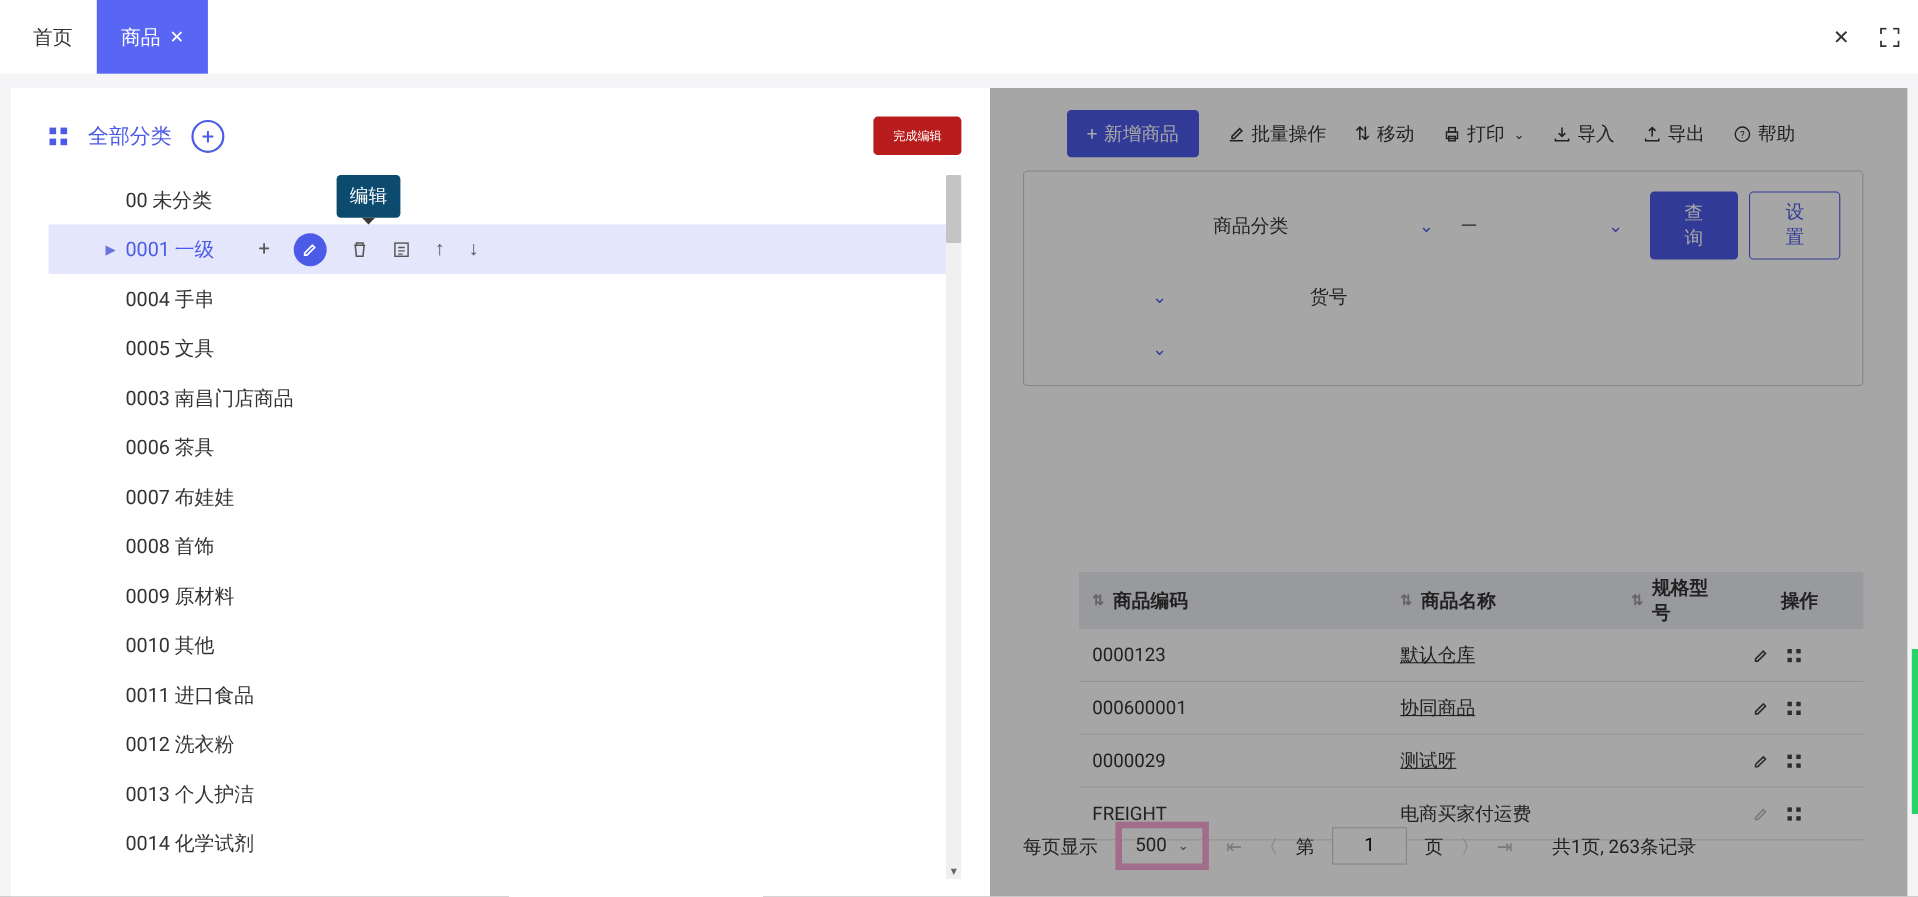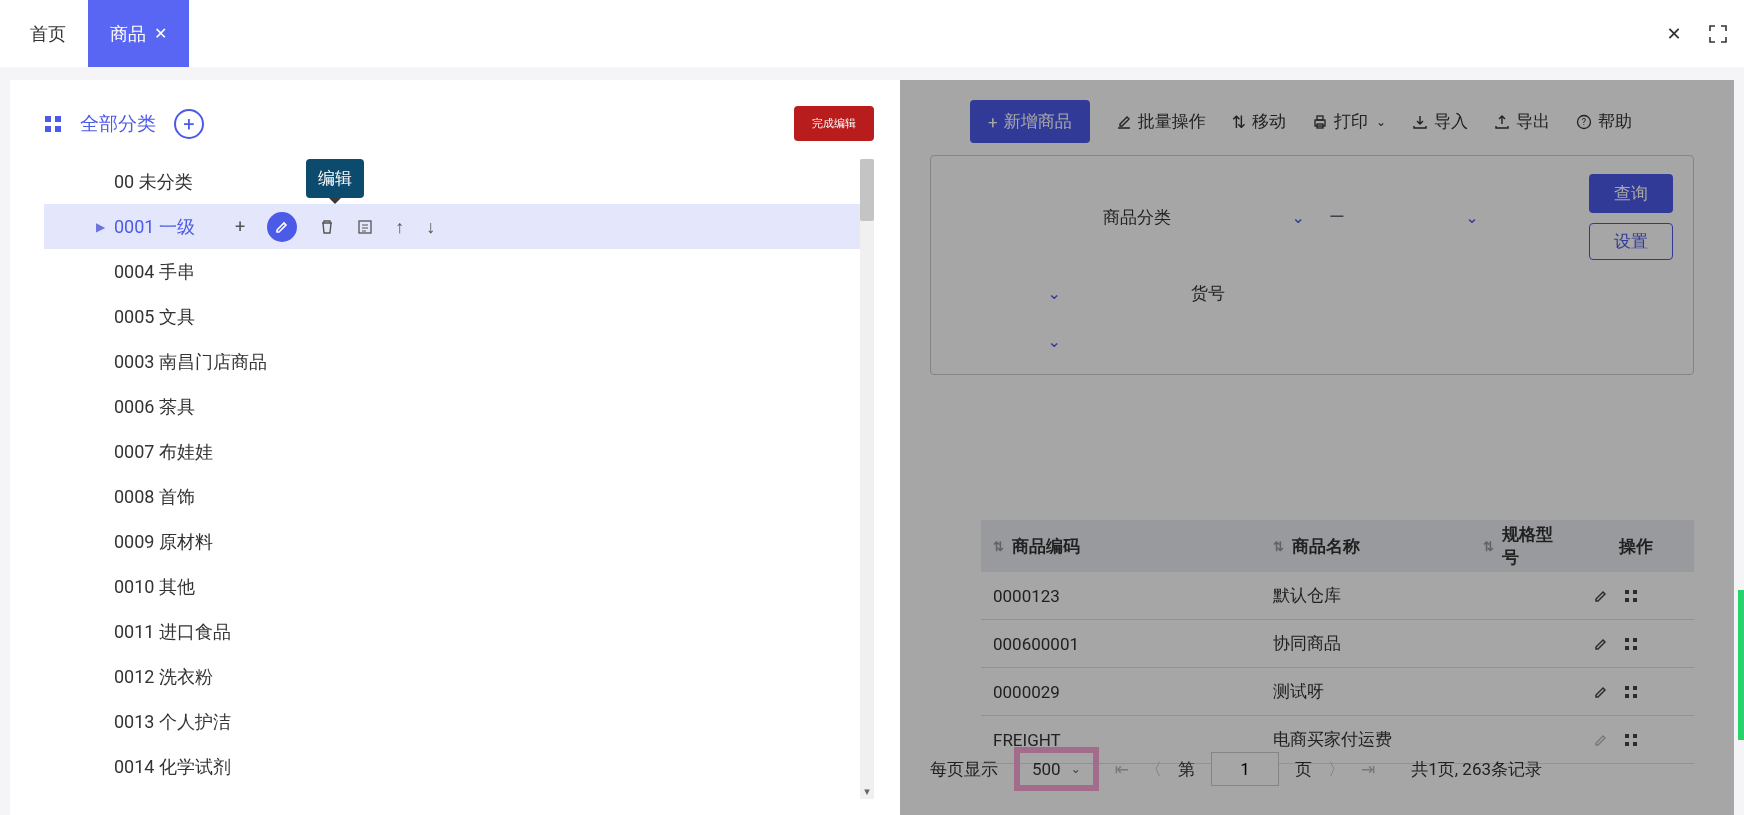--- a/index.html
+++ b/index.html
@@ -14,30 +14,30 @@
 .backlayer{position:absolute;top:0;left:0;right:0;bottom:0;background:#fff}
 .backlayer::after{content:"";position:absolute;top:0;left:0;right:0;bottom:0;background:rgba(0,0,0,0.35)}
 .back-toolbar{position:absolute;top:20px;left:0;right:0;padding:0 40px 0 960px;display:flex;align-items:center;gap:26px;color:#333;font-size:17px}
 .back-toolbar .newbtn{background:#4c5ae8;color:#fff;padding:10px 18px;border-radius:4px;display:flex;align-items:center;gap:6px}
 .back-toolbar .tbitem{display:flex;align-items:center;gap:6px;cursor:pointer}
 .filter-panel{position:absolute;top:75px;right:40px;left:920px;border:1px solid #ccc;border-radius:4px;padding:18px 20px;background:#fff}
 .filter-row{display:flex;align-items:center;gap:24px;margin-bottom:18px}
 .filter-label{font-size:17px;color:#333;min-width:80px;text-align:right}
 .filt-sel{width:110px;height:30px;display:flex;align-items:center;justify-content:flex-end;color:#4c5ae8}
 .filt-dash{color:#667;font-size:20px}
-.btns-col{display:flex;flex-direction:column;gap:10px;margin-left:auto}
+.btns-col{display:flex;gap:10px;margin-left:auto}
 .qbtn{background:#4c5ae8;color:#fff;padding:8px 24px;border-radius:4px;font-size:17px;cursor:pointer;text-align:center}
 .sbtn{border:1px solid #4c5ae8;color:#4c5ae8;padding:6px 24px;border-radius:4px;font-size:17px;cursor:pointer;text-align:center}
 .table{position:absolute;top:440px;left:971px;right:40px}
 .thead{display:flex;background:#ebedf3;height:52px;align-items:center;font-size:17px;color:#333;font-weight:600}
 .th{padding:0 12px;display:flex;align-items:center;gap:4px}
 .th.sortable::before{content:"⇅";color:#999;font-size:13px;margin-right:4px}
 .tr{display:flex;height:48px;align-items:center;font-size:17px;color:#333;border-bottom:1px solid #e0e0e0;background:#fff}
 .td{padding:0 12px}
-.td .link{color:#333}
+.td .link{text-decoration:underline;color:#333}
 .ops{display:flex;gap:14px;color:#444}
 .c1{width:280px}.c2{width:210px}.c3{width:110px}.c4{width:110px;justify-content:center}
 .pager{position:absolute;bottom:24px;left:920px;right:53px;display:flex;align-items:center;gap:16px;font-size:17px;color:#333}
 .pager .sel{border:6px solid #f9a8d4;padding:6px 12px;display:flex;align-items:center;gap:10px}
 .pager .inp{border:1px solid #ccc;width:68px;height:34px;text-align:center;font-size:17px}
 .modal{position:absolute;top:0;left:0;width:890px;background:#fff;bottom:0;box-shadow:none;padding:26px 26px 0 34px}
 .modal-head{display:flex;align-items:center;gap:18px;margin-bottom:18px}
 .grid-icon{color:#4c5ae8;font-size:18px}
 .all-cat{color:#4c5ae8;font-size:19px}
 .plus-circle{width:30px;height:30px;border:2px solid #4c5ae8;border-radius:50%;display:flex;align-items:center;justify-content:center;color:#4c5ae8;font-size:20px;cursor:pointer}

